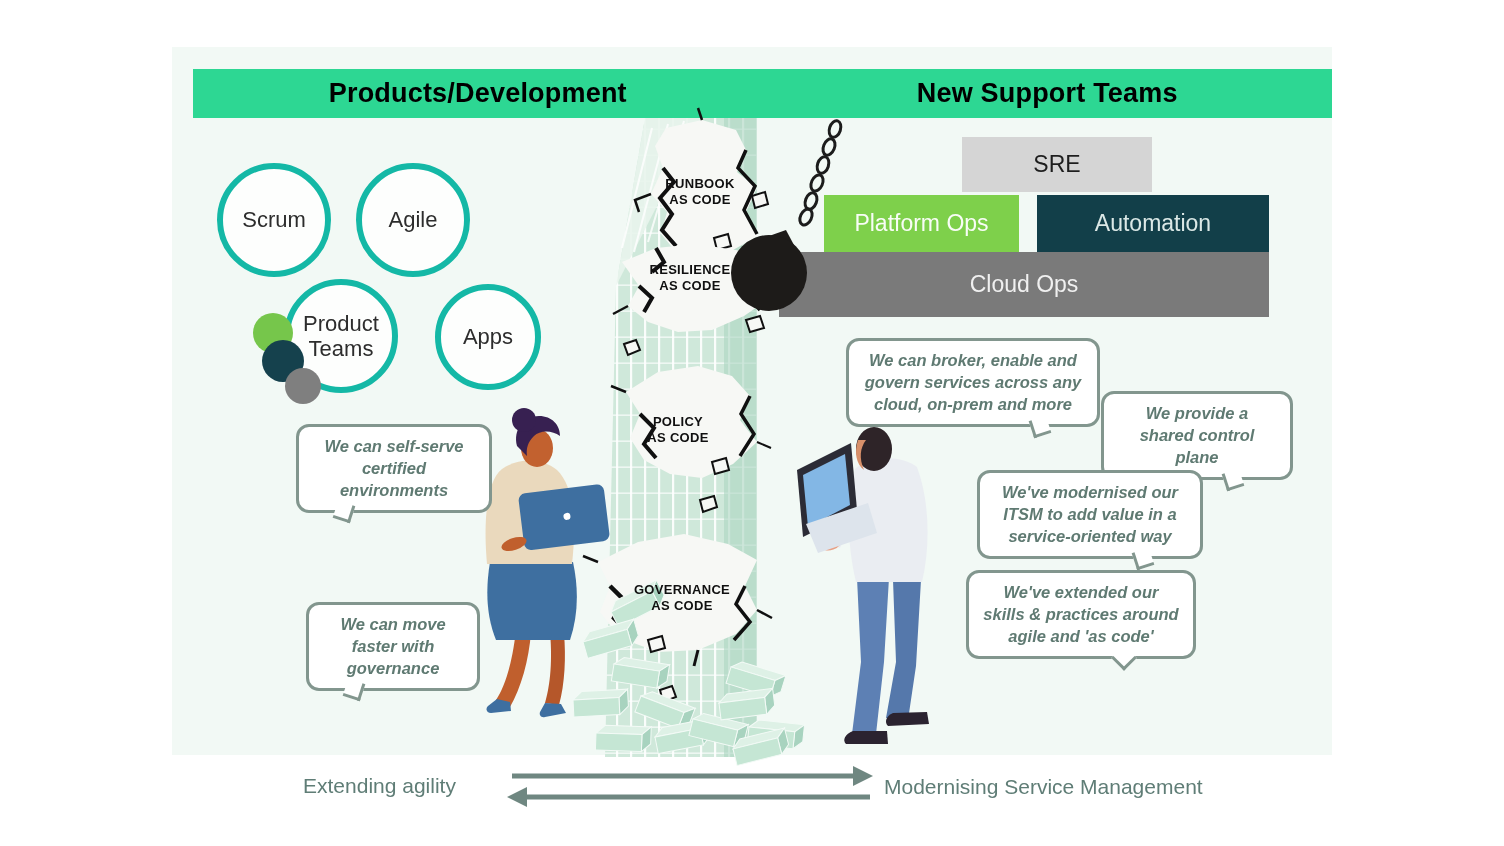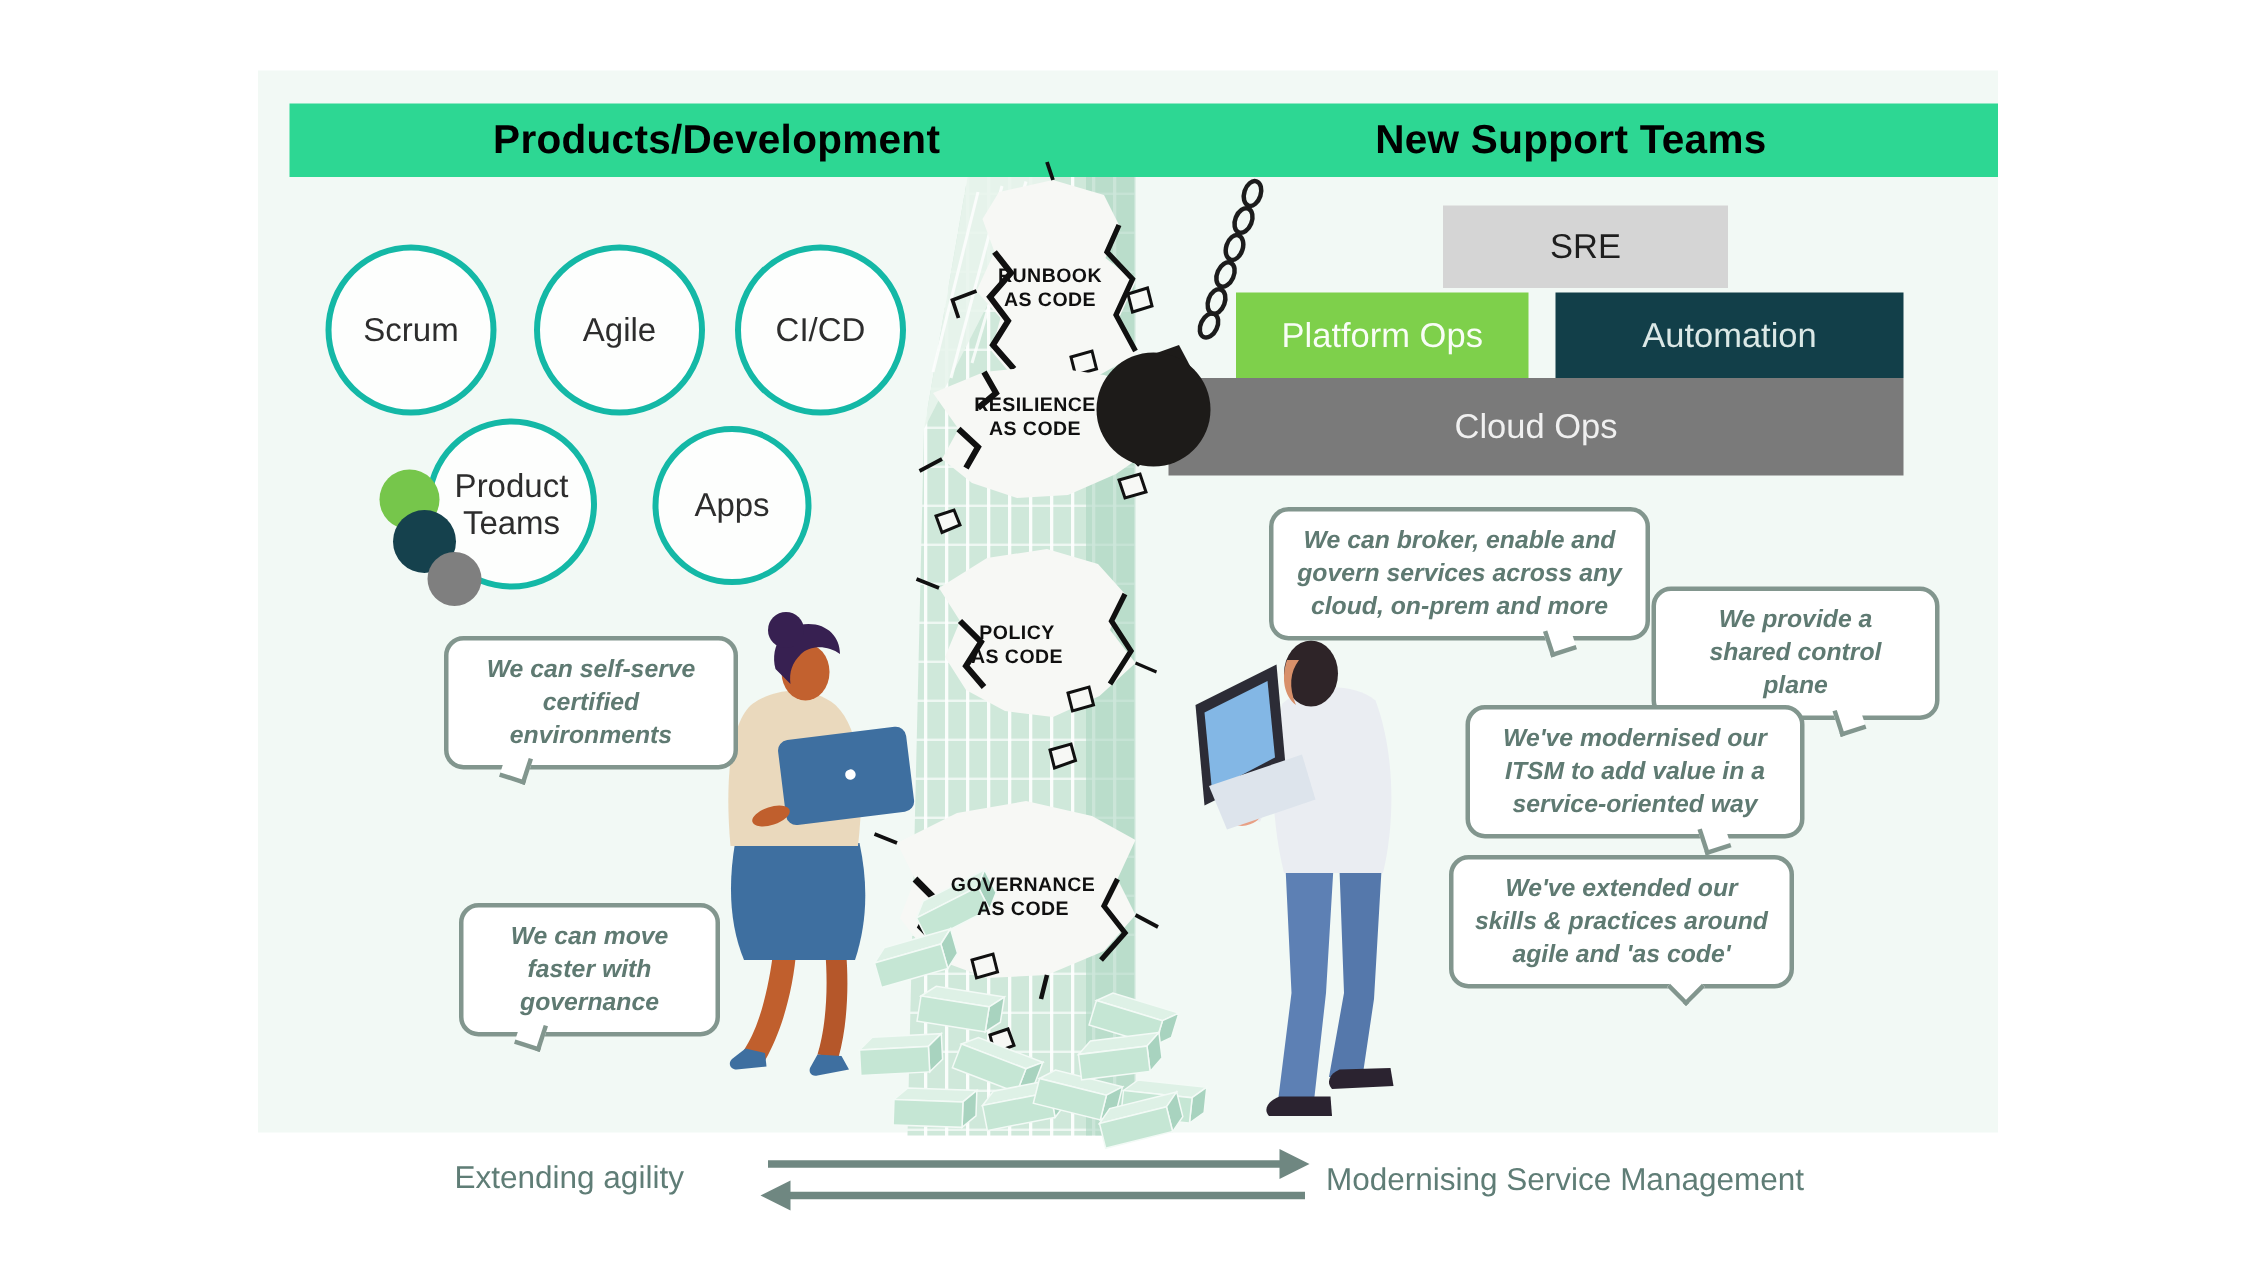--- a/index.html
+++ b/index.html
@@ -5,21 +5,21 @@
   html,body{margin:0;padding:0;background:#ffffff;}
   #canvas{position:relative;width:1504px;height:846px;background:#ffffff;overflow:hidden;
           font-family:"Liberation Sans",sans-serif;}
   .abs{position:absolute;}
   #content-bg{left:172px;top:47px;width:1160px;height:708px;background:#f2f9f5;z-index:0;}
   
   #header-bar{left:193px;top:69px;width:1139px;height:49px;background:#2dd793;z-index:1;display:flex;}
   .header-half{flex:1;display:flex;align-items:center;justify-content:center;
                font-size:27px;font-weight:700;color:#000000;letter-spacing:.2px;}
   
-  .circle{border:4px solid #14b8a6;border-radius:50%;background:#fdfefd;z-index:1;
+  .circle{border:6px solid #14b8a6;border-radius:50%;background:#fdfefd;z-index:1;
           display:flex;align-items:center;justify-content:center;text-align:center;
           font-size:22px;color:#2d2d2d;line-height:1.15;padding:4px;box-sizing:border-box;}
   #circle-scrum{left:217px;top:163px;width:114px;height:114px;}
   #circle-agile{left:356px;top:163px;width:114px;height:114px;}
   #circle-cicd{left:490px;top:163px;width:114px;height:114px;}
   #circle-product-teams{left:284px;top:279px;width:114px;height:114px;}
   #circle-apps{left:435px;top:284px;width:106px;height:106px;}
   .dot{border-radius:50%;z-index:3;}
   #dot-green{left:253px;top:313px;width:40px;height:40px;background:#76c64b;}
   #dot-teal{left:262px;top:340px;width:42px;height:42px;background:#15414d;}
@@ -73,23 +73,20 @@
     <div class="header-half">Products/Development</div>
     <div class="header-half">New Support Teams</div>
   </div>
 
   <div id="circle-scrum" class="abs circle">
       <span>Scrum</span>
     </div>
   <div id="circle-agile" class="abs circle">
       <span>Agile</span>
     </div>
-  <div id="circle-cicd" class="abs circle">
-      <span>CI/CD</span>
-    </div>
   <div id="circle-product-teams" class="abs circle">
       <span>Product Teams</span>
     </div>
   <div id="circle-apps" class="abs circle">
       <span>Apps</span>
     </div>
 
   <div id="dot-green" class="abs dot"></div>
   <div id="dot-teal" class="abs dot"></div>
   <div id="dot-gray" class="abs dot"></div>

